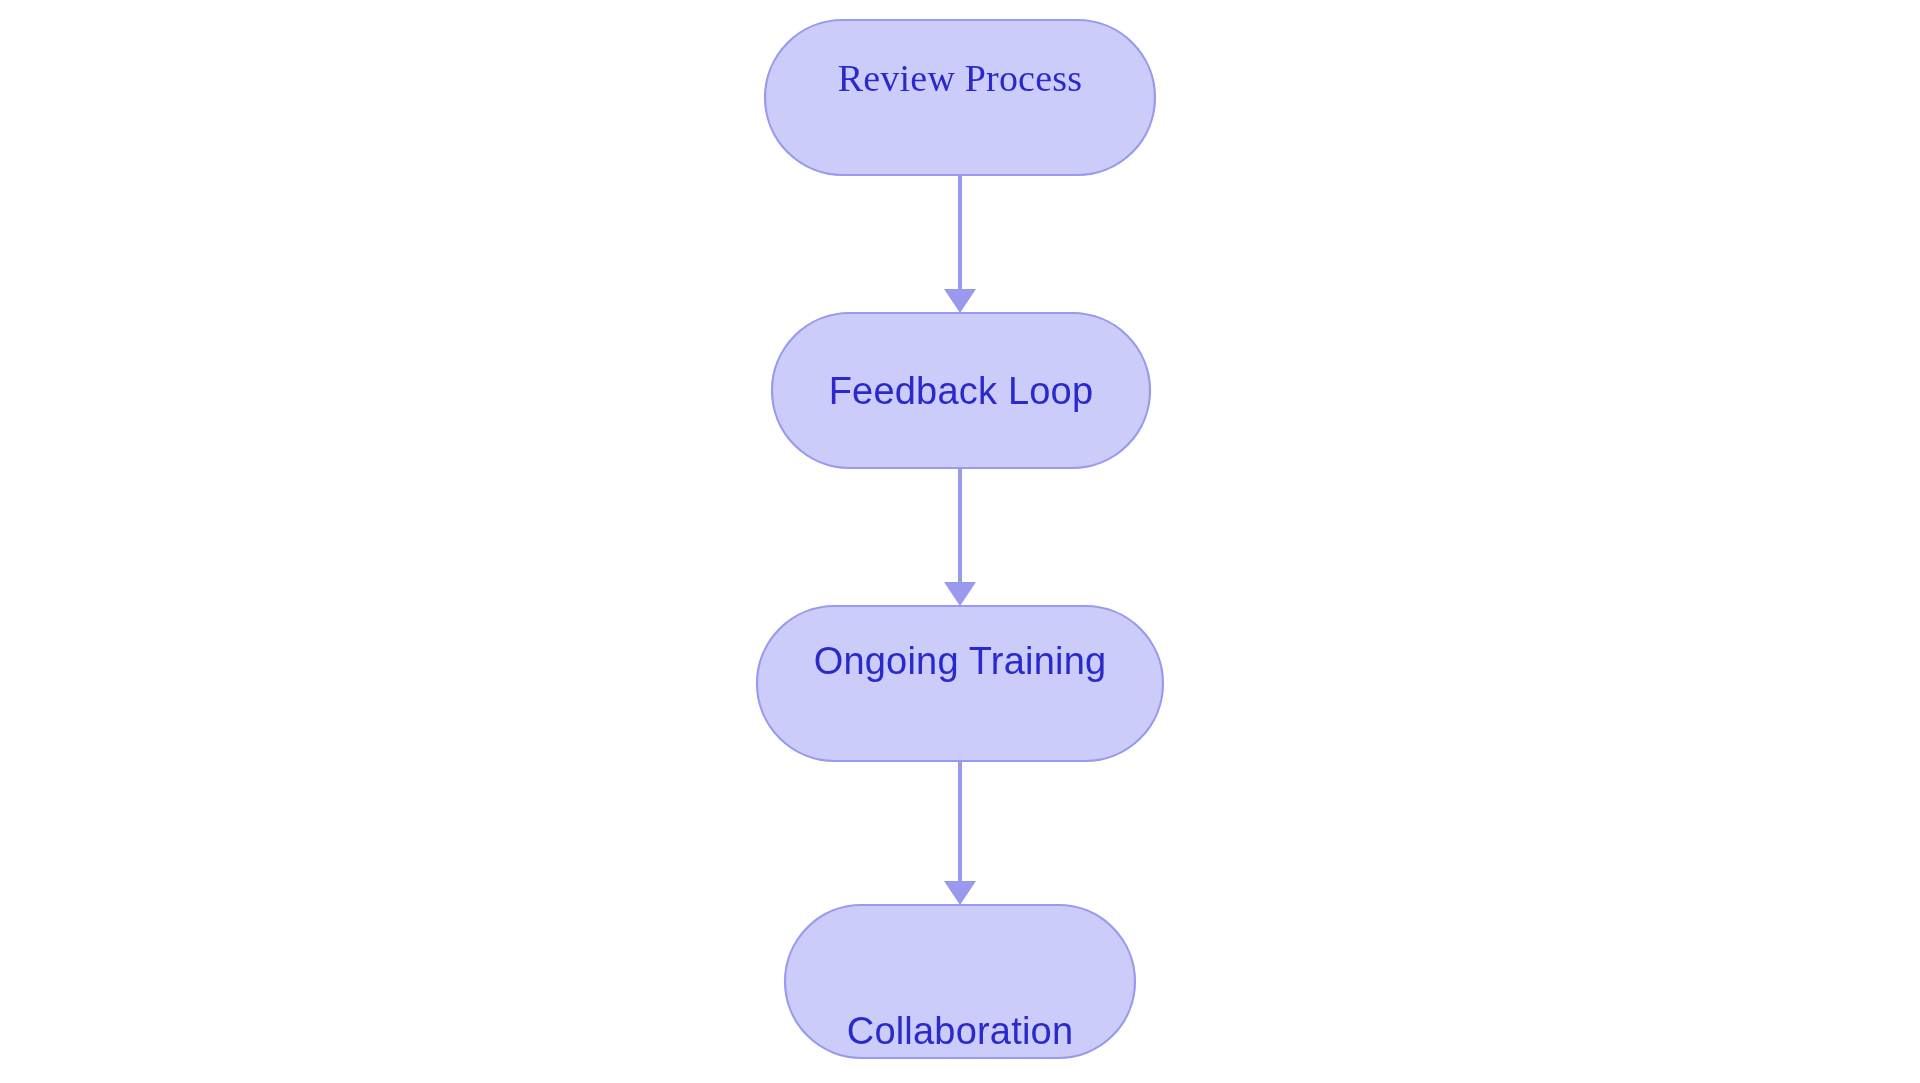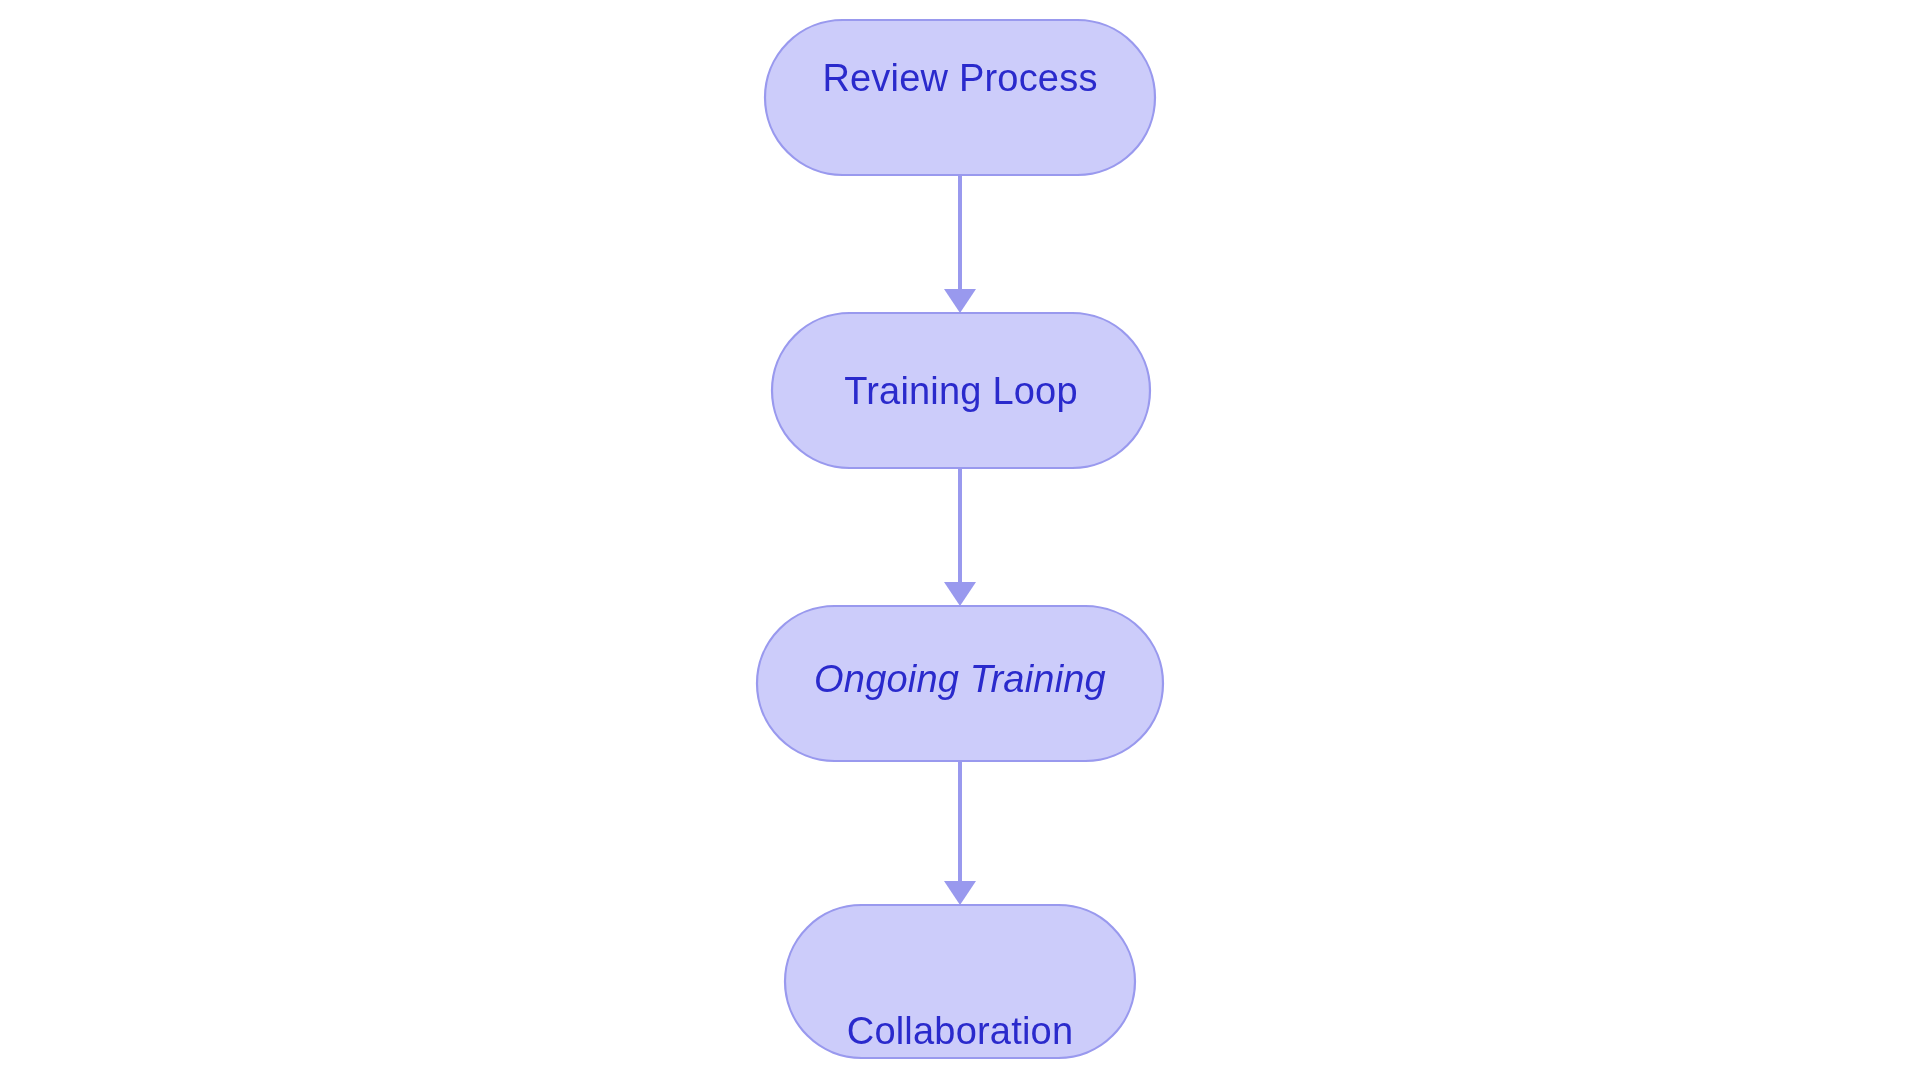--- a/index.html
+++ b/index.html
@@ -62,18 +62,18 @@
       <line id="edge2-line" stroke="#9999ee" stroke-width="4" stroke-linecap="butt" x1="960" y1="761" x2="960" y2="883"></line>
       <polygon id="edge2-head" fill="#9999ee" points="944,881 976,881 960,905"></polygon>
     </g>
 
     <rect id="node0-shape" fill="#ccccfa" stroke="#9999ee" stroke-width="2.2" x="765" y="20" width="390" height="155" rx="77.5" ry="77.5"></rect>
     <rect id="node1-shape" fill="#ccccfa" stroke="#9999ee" stroke-width="2.2" x="772" y="313" width="378" height="155" rx="77.5" ry="77.5"></rect>
     <rect id="node2-shape" fill="#ccccfa" stroke="#9999ee" stroke-width="2.2" x="757" y="606" width="406" height="155" rx="77.5" ry="77.5"></rect>
     <rect id="node3-shape" fill="#ccccfa" stroke="#9999ee" stroke-width="2.2" x="785" y="905" width="350" height="153" rx="76.5" ry="76.5"></rect>
   </svg>
 
-  <div class="node-label" id="node0-label" style="left: 765px; top: 20px; width: 390px; height: 115px; color: rgb(42, 42, 204);">Review Process</div>
-  <div class="node-label" id="node1-label" style="left: 772px; top: 313px; width: 378px; height: 155px; color: rgb(42, 42, 204);">Training Loop</div>
-  <div class="node-label" id="node2-label" style="left: 757px; top: 624px; width: 406px; height: 110px; color: rgb(42, 42, 204); font-style: italic;">Ongoing Training</div>
+  <div class="node-label" id="node0-label" style="left: 765px; top: 20px; width: 390px; height: 115px; color: rgb(42, 42, 204); font-family: Liberation Serif, serif;">Review Process</div>
+  <div class="node-label" id="node1-label" style="left: 772px; top: 313px; width: 378px; height: 155px; color: rgb(42, 42, 204);">Feedback Loop</div>
+  <div class="node-label" id="node2-label" style="left: 757px; top: 606px; width: 406px; height: 110px; color: rgb(42, 42, 204);">Ongoing Training</div>
   <div class="node-label" id="node3-label" style="left: 785px; top: 954px; width: 350px; height: 153px; color: rgb(42, 42, 204);">Collaboration</div>
 
 </div>
 
 </body></html>

